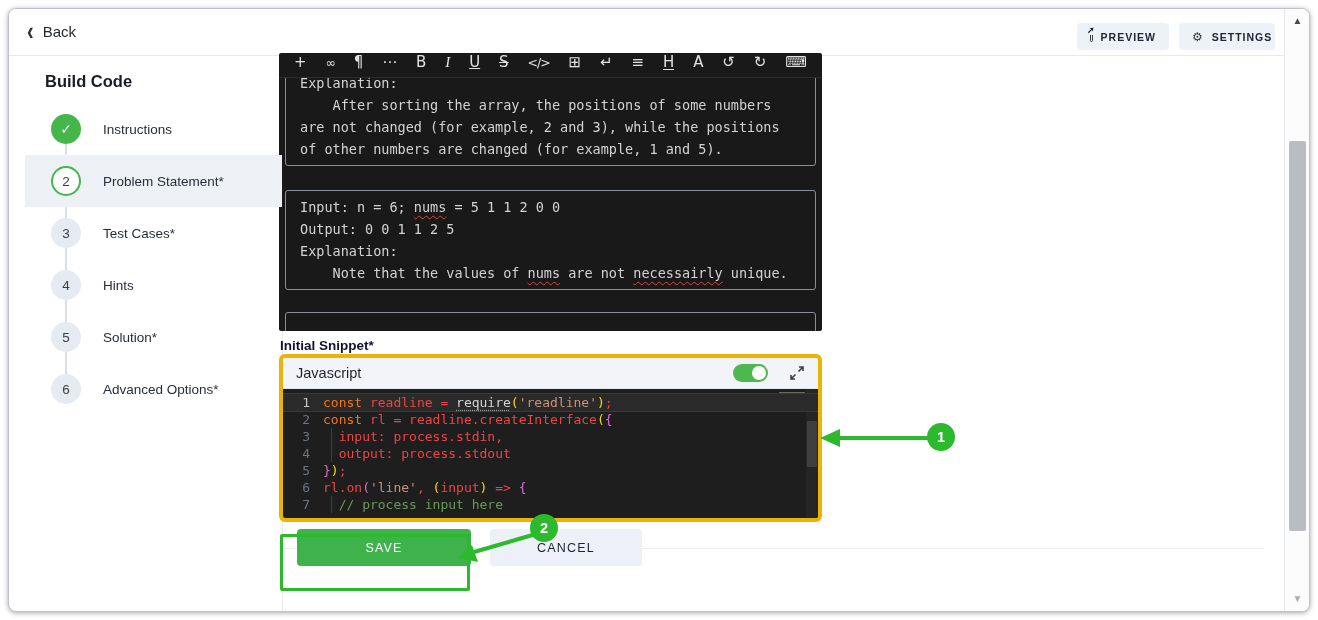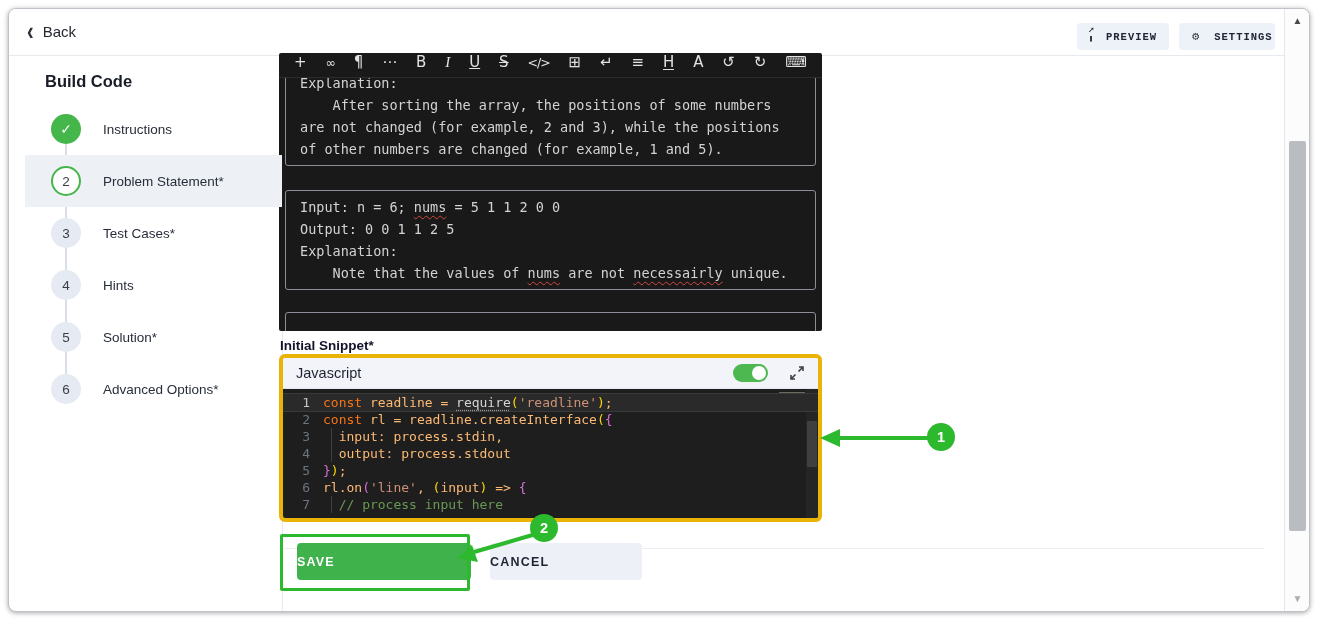--- a/index.html
+++ b/index.html
@@ -15,23 +15,23 @@
   .page-scrollbar { position:absolute; left:1275px; top:0; width:26px; height:602px; background:#fcfcfc; border-left:1px solid #e4e7ec; }
   .sb-arrow { position:absolute; left:0; width:100%; text-align:center; font-size:10px; line-height:18px; color:#4a4a4a; }
   .sb-arrow.down { color:#aeaeae; }
   .sb-thumb { position:absolute; left:4px; width:17px; background:#b9bcc1; border-radius:2px; }
 
   
   .hdr { position:absolute; left:0; top:0; width:1275px; height:47px; border-bottom:1px solid #e7e9ee; background:#fff; }
   .back { position:absolute; left:18px; top:12px; display:flex; align-items:center; gap:9px; cursor:pointer; }
   .back .chev { font-size:20px; line-height:20px; color:#2b2f36; font-weight:bold; transform:scaleY(1.25); }
   .back .txt { font-size:15px; color:#23272e; font-weight:500; }
-  .hdr-btn { position:absolute; top:14px; height:27px; display:flex; align-items:center; gap:14px;
+  .hdr-btn { position:absolute; top:14px; height:27px; display:flex; align-items:center; gap:8px;
              background:#edf1f8; border-radius:4px; padding:0 13px; font-size:10.5px; font-weight:bold;
-             letter-spacing:1px; color:#202634; cursor:pointer;font-family:Liberation Mono, monospace; }
+             letter-spacing:1px; color:#202634; cursor:pointer; }
   .hdr-btn .ic { font-size:12px; color:#353a42; font-weight:normal; }
   .ic-ext { position:relative; width:11px; height:11px; border:1.4px solid #353a42; border-radius:2px; }
   .ic-ext:before { content:"➚"; position:absolute; right:-4px; top:-7px; font-size:9px; background:#edf1f8; padding-left:1px; }
 
   
   .sidebar { position:absolute; left:16px; top:47px; width:258px; height:557px; border-right:1px solid #e7e9ee; background:#fff; }
   .sb-title { padding:16px 0 12px 20px; font-size:16.5px; font-weight:bold; color:#171c26; }
   .steps { position:relative; }
   .steps .connector { position:absolute; left:40px; top:26px; width:2px; background:#d9dee9; z-index:0; }
   .step { position:relative; height:52px; display:flex; align-items:center; z-index:1; cursor:pointer; }
@@ -69,32 +69,32 @@
   .toggle { position:relative; width:35px; height:18px; border-radius:9px; background:#4cb84f; margin-right:22px; cursor:pointer; }
   .toggle .knob { position:absolute; right:2px; top:2px; width:14px; height:14px; border-radius:50%; background:#fff; }
   .expand { margin-right:14px; cursor:pointer; display:flex; }
   .code-area { position:relative; height:135px; background:#1e1e1e; padding-top:5px;
                font-family:"DejaVu Sans Mono", monospace; font-size:13px; line-height:17px; overflow:hidden; }
   .code-line { position:relative; display:flex; white-space:pre; }
   .code-line .ln { width:40px; text-align:right; padding-right:13px; color:#6c7480; flex:none; }
   .code-line.active { background:#2a2a2a; box-shadow:0 1px 0 #3a3a3a, 0 -1px 0 #3a3a3a; }
   .code-line.active .ln { color:#c5c5c5; }
   .tk-k { color:#f97316; } .tk-s { color:#ce9178; } .tk-c { color:#6a9955; }
-  .tk-p { color:#fdba74; } .tk-b1 { color:#ffd700; } .tk-b2 { color:#d670d6; }
+  .tk-p { color:#ef4444; } .tk-b1 { color:#ffd700; } .tk-b2 { color:#d670d6; }
   .tk-hint { color:#d4d4d4; text-decoration:underline dotted #9a9a9a; text-underline-offset:3px; }
   .indent-guide { position:absolute; width:1px; background:#3f3f3f; left:48px; }
   .minimap { position:absolute; right:13px; top:3px; width:26px; height:15px;
              background:repeating-linear-gradient(#7a7f6a 0 1.5px, transparent 1.5px 3.5px); opacity:.8; }
   .code-sb { position:absolute; right:1px; top:32px; width:10px; height:46px; background:#3f3f3f; }
   .code-sb-track { position:absolute; right:0; top:0; width:12px; height:100%; background:#252525; }
 
   
   .divider { position:absolute; left:270px; top:539px; width:985px; height:1px; background:#eceef3; }
-  .btn { position:absolute; top:534px; height:37px; border-radius:4px; display:flex; align-items:center; justify-content:flex-start;
-         font-size:12.5px; font-weight:bold; letter-spacing:1.2px; cursor:pointer; }
+  .btn { position:absolute; top:520px; height:37px; border-radius:4px; display:flex; align-items:center; justify-content:center;
+         font-size:12.5px; font-weight:normal; letter-spacing:1.2px; cursor:pointer; }
   .btn-save { left:288px; width:174px; background:#3fb24b; color:#fff; }
   .btn-cancel { left:481px; width:152px; background:#edf0f6; color:#1d2433; }
 
   
   .ann-rect { position:absolute; left:280px; top:534px; width:190px; height:57px; border:3px solid #2db92d; border-radius:2px; z-index:5; pointer-events:none; }
   .ann-circle { position:absolute; width:28px; height:28px; border-radius:50%; background:#2db92d; color:#fff;
                 display:flex; align-items:center; justify-content:center; font-size:14.5px; font-weight:bold; z-index:6; }
   .ann-text { position:absolute; left:962px; top:419px; width:290px; color:#2db92d; font-size:17.5px; font-weight:bold; line-height:22px; z-index:6; }
   .ann-svg { position:absolute; left:0; top:0; width:1318px; height:620px; pointer-events:none; z-index:4; }
 </style>

